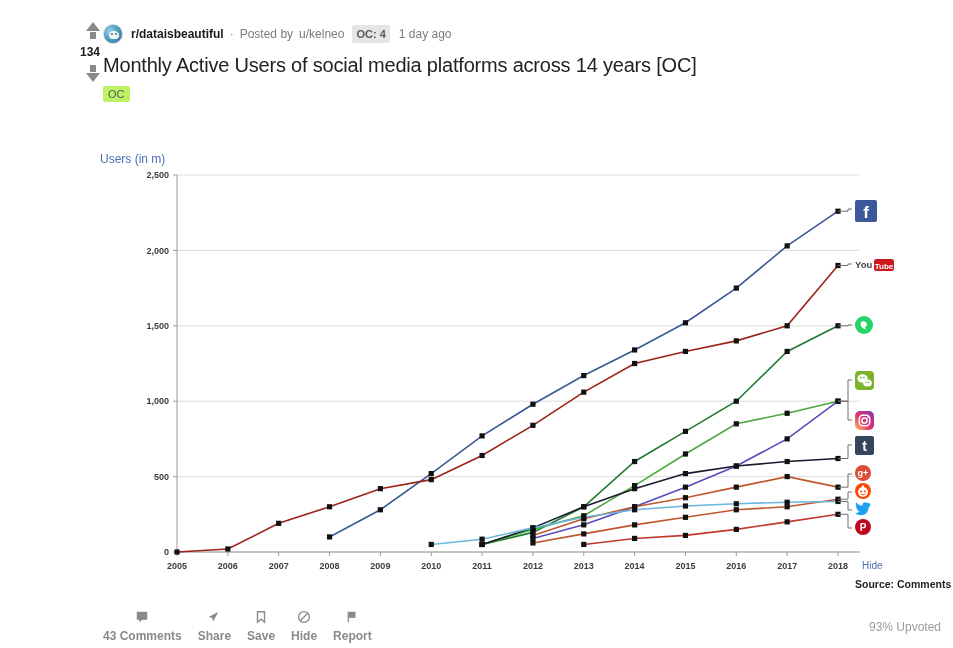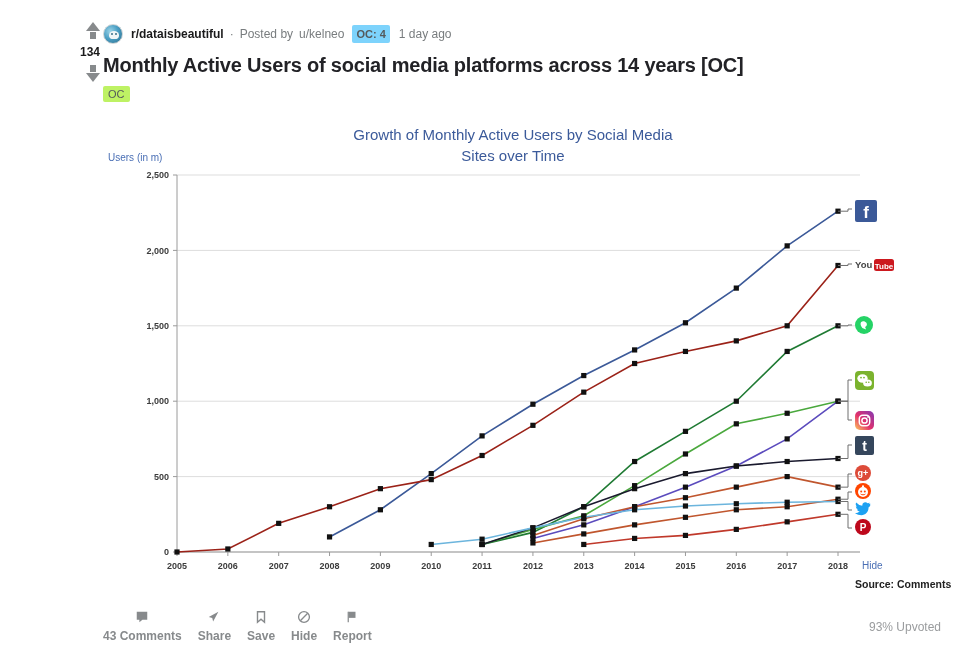--- a/index.html
+++ b/index.html
@@ -51,47 +51,47 @@
   .avatar:after {
     content:""; position:absolute; left:7px; top:8px; width:2px; height:2px;
     background:#3a6f87; border-radius:50%;
     box-shadow:4px 0 0 0 #3a6f87;
   }
   .subreddit { color:#1a1a1b; font-weight:bold; text-decoration:none; cursor:pointer; }
   .dot-sep { margin:0 4px; }
   .posted-by { color:#787c7e; }
   .author { color:#787c7e; cursor:pointer; }
   .oc-badge {
-    background:#7dd3fc; color:#555a5c; font-weight:bold;
+    background:#e5e5e5; color:#555a5c; font-weight:bold;
     font-size:11px; padding:1px 4px; border-radius:2px; margin-left:6px;
     cursor:pointer;
   }
   .timestamp { color:#787c7e; margin-left:7px; }
 
   
   .post-title {
     position:absolute; left:103px; top:52px;
-    font-size:20px; font-weight:700; line-height:26px;
+    font-size:20px; font-weight:400; line-height:26px;
     color:#222226; letter-spacing:-0.2px;
   }
   .flair {
     position:absolute; left:103px; top:86px;
     background:#bef264; color:#555a5c; font-size:11px;
     padding:2px 5px; border-radius:2px; cursor:pointer;
   }
 
   
   .chart-wrap { position:absolute; left:0; top:110px; width:953px; height:490px; }
   .chart-title {
     position:absolute; left:338px; top:14px; width:350px;
     text-align:center; color:#3b5a9a; font-size:15px; line-height:21px;
   }
   .axis-label-y {
-    position:absolute; left:108px; top:42px;
-    color:#4a6fb5; font-size:10px;
+    position:absolute; left:100px; top:42px;
+    color:#4a6fb5; font-size:12px;
   }
   .axis-label-x {
     position:absolute; left:862px; top:450px;
     color:#4a6fb5; font-size:10px;
   }
   .source {
     position:absolute; left:855px; top:468px;
     font-size:10.5px; color:#222; font-weight:bold; white-space:nowrap;
   }
   svg.plot { position:absolute; left:0; top:0; }
@@ -143,21 +143,20 @@
     <span class="posted-by">Posted by</span>
     <span class="author" style="margin-left:4px;">u/kelneo</span>
     <span class="oc-badge">OC: 4</span>
     <span class="timestamp">1 day ago</span>
   </div>
 
   <div class="post-title">Monthly Active Users of social media platforms across 14 years [OC]</div>
   <div class="flair">OC</div>
 
   <div class="chart-wrap">
-    <div class="chart-title">Growth of Monthly Active Users by Social Media Sites over Time</div>
     <div class="axis-label-y">Users (in m)</div>
     <div class="axis-label-x">Hide</div>
     <div class="source">Source: Comments</div>
     <svg class="plot" id="plot-svg" width="953" height="490">
         <line x1="177" y1="442" x2="860" y2="442" stroke="#dddddd" stroke-width="1"></line>
         <line x1="173" y1="442" x2="177" y2="442" stroke="#9a9a9a" stroke-width="1"></line>
         <text x="169" y="445.2" class="tick-y">0</text>
         <line x1="177" y1="366.6" x2="860" y2="366.6" stroke="#dddddd" stroke-width="1"></line>
         <line x1="173" y1="366.6" x2="177" y2="366.6" stroke="#9a9a9a" stroke-width="1"></line>
         <text x="169" y="369.8" class="tick-y">500</text>

